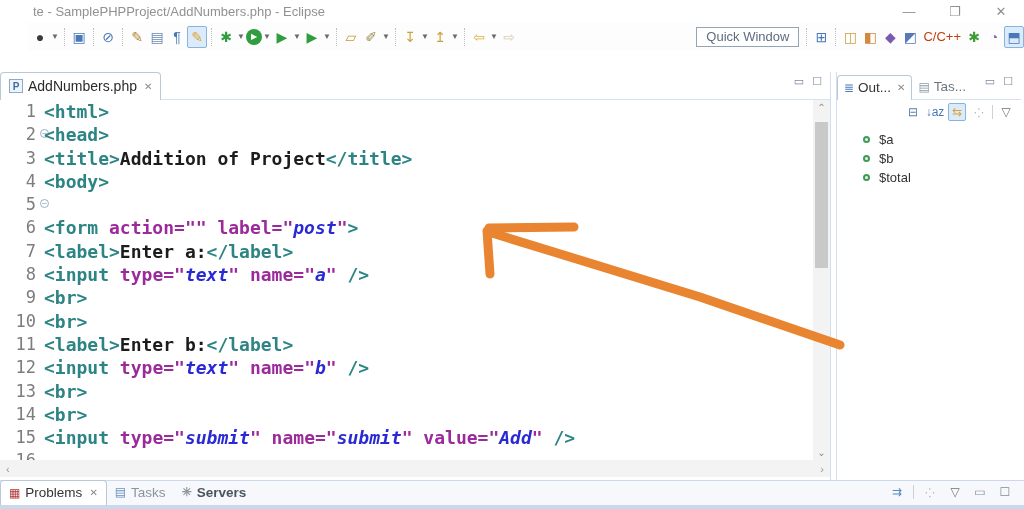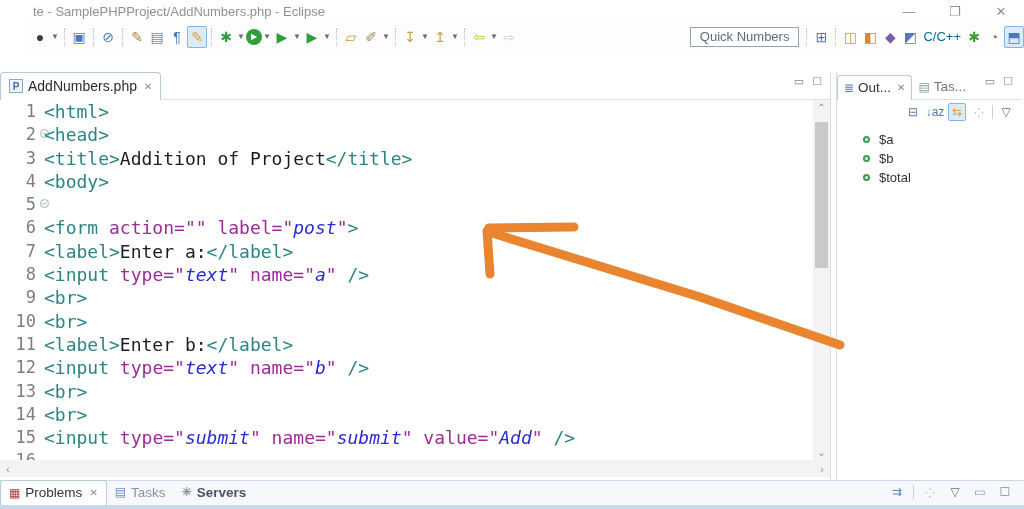--- a/index.html
+++ b/index.html
@@ -20,38 +20,38 @@
 
   
   .toolbar { height:29px; display:flex; align-items:center; background:#fdfdfd; padding-left:2px; overflow:hidden; }
   .tbgroup { display:flex; align-items:center; }
   .tbsep { width:1px; height:18px; border-left:1px dotted #bfbfbf; margin:0 4px; }
   .tbicon { display:inline-flex; align-items:center; justify-content:center; width:20px; height:22px; font-size:14px; border-radius:2px; }
   .tbicon.active { background:#dcebfa; border:1px solid #86b4e0; }
   .dd { font-size:8px; color:#6a6a6a; width:10px; text-align:center; }
   .circle-run { width:16px; height:16px; border-radius:50%; background:#2e9e3e; color:#fff; font-size:8px; display:inline-flex; align-items:center; justify-content:center; }
   .qa-box { border:1px solid #95a4b5; color:#5d6d7e; background:#fff; font-size:13px; padding:1px 9px 2px; margin:0 3px; }
-  .persp-label { font-size:13px; color:#0369a1; padding:0 3px; }
+  .persp-label { font-size:13px; color:#c2410c; padding:0 3px; }
   .toolbar .flexspace { flex:1; }
 
   
   .main { position:absolute; top:72px; left:0; right:0; bottom:29px; }
 
   
   .editor-group { position:absolute; left:0; top:0; width:831px; bottom:0; border-right:1px solid #d3dfee; }
   .tabstrip { height:28px; display:flex; align-items:flex-end; border-bottom:1px solid #d6e2f0; background:#fff; position:relative; }
   .tab { display:flex; align-items:center; gap:5px; padding:4px 8px 5px; font-size:14px; color:#2b2b2b; }
   .tab.active { background:#fff; border:1px solid #b9c9dc; border-bottom:none; border-radius:4px 4px 0 0; margin-bottom:-1px; height:28px; }
   .phpicon { width:14px; height:14px; border:1px solid #8ea8c8; background:#eef4fb; color:#3b6ea5; font-size:10px; font-weight:bold; display:inline-flex; align-items:center; justify-content:center; }
   .tabclose { color:#8a8a8a; font-size:10px; margin-left:2px; }
   .stackbtns { position:absolute; right:8px; top:3px; display:flex; gap:8px; color:#7d8b9b; font-size:11px; }
 
   .editor-body { position:absolute; top:28px; left:0; right:0; height:360px; overflow:hidden; background:#fff; }
   .ruler { position:absolute; left:0; top:0; width:42px; bottom:0; }
-  .codepane { position:absolute; left:44px; top:0; right:18px; bottom:0; }
+  .codepane { position:absolute; left:44px; top:0; right:18px; bottom:0;font-weight:bold; }
   .cline, .rline { height:23.3px; line-height:23.3px; white-space:pre; font-family:"DejaVu Sans Mono", monospace; font-size:18px; }
   .rline { text-align:right; color:#7d7d7d; font-size:17px; padding-right:6px; position:relative; }
   .rline .fold { position:absolute; right:-7px; top:6px; width:9px; height:9px; border:1px solid #9ab0c4; border-radius:50%; color:#9ab0c4; font-size:9px; line-height:7px; text-align:center; background:#fff; }
   .tk-t { color:#2d8484; }
   .tk-x { color:#1c1c1c; }
   .tk-a { color:#9b2a9b; }
   .tk-q { color:#9b2a9b; }
   .tk-v { color:#2a2ad4; font-style:italic; }
 
   
@@ -181,21 +181,21 @@
       <span class="tbgroup">
         <span class="tbgroup">
           <span class="tbicon" style="color: rgb(216, 178, 60);">⇦</span>
           <span class="dd">▼</span>
         </span>
         <span class="tbgroup">
           <span class="tbicon" style="color: rgb(216, 205, 176);">⇨</span>
         </span>
       </span>
       <span class="flexspace"></span>
-      <span class="qa-box">Quick Numbers</span>
+      <span class="qa-box">Quick Window</span>
       <span class="tbsep"></span>
       <span class="tbgroup">
         <span class="tbicon" style="color: rgb(74, 120, 184);">⊞</span>
       </span>
       <span class="tbsep"></span>
       <span class="tbgroup">
         <span class="tbicon" style="color: rgb(200, 160, 64);">◫</span>
       </span>
       <span class="tbgroup">
         <span class="tbicon" style="color: rgb(212, 136, 60);">◧</span>

